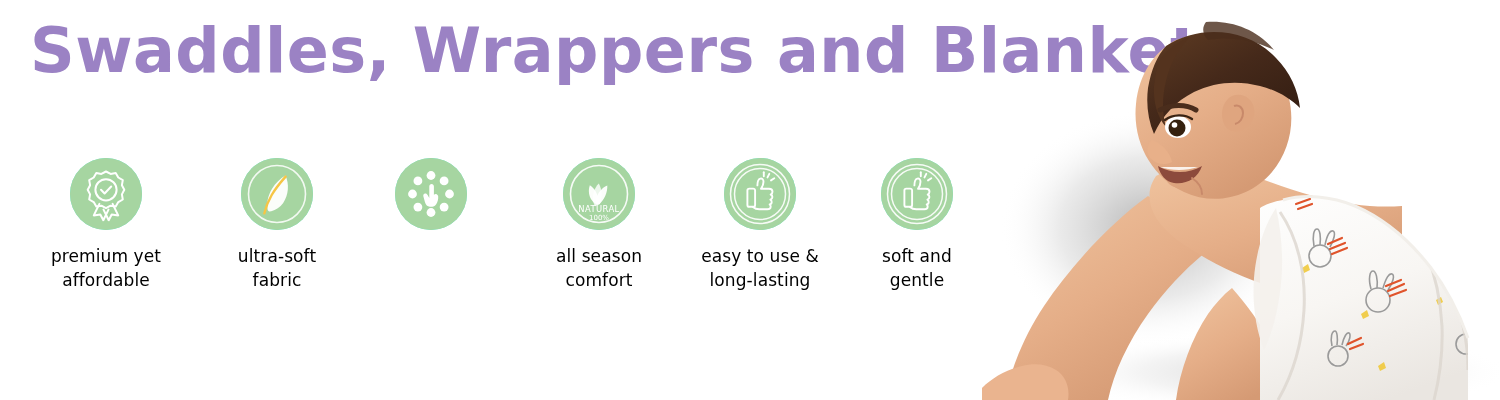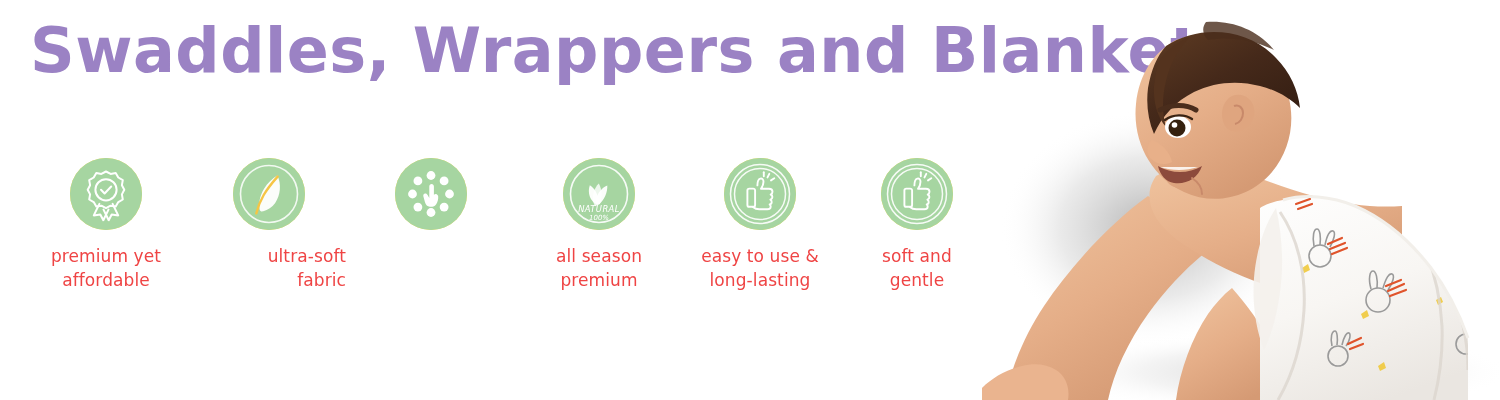--- a/index.html
+++ b/index.html
@@ -43,38 +43,37 @@
   }
   .feature {
     position: absolute;
     top: 0;
     text-align: center;
   }
   .feature-icon {
     width: 72px;
     height: 72px;
     border-radius: 50%;
-    background: #fde047;
+    background: #5eead4;
     margin: 0 auto;
     display: block;
-    font-style: italic;
   }
   .feature-label {
     margin-top: 14px;
     font-family: "DejaVu Sans", sans-serif;
     font-size: 17px;
     line-height: 1.42;
-    color: #ef4444;
+    color: #000000;
     white-space: pre-line;
     letter-spacing: 0.1px;
   }
 
   
   .f0 { left: 0px;   width: 156px; }
-  .f1 { left: 164px; width: 154px; text-align: right; }
+  .f1 { left: 172px; width: 154px; }
   .f2 { left: 310px; width: 186px; }
   .f3 { left: 496px; width: 150px; }
   .f4 { left: 646px; width: 172px; }
   .f5 { left: 818px; width: 142px; }
 
   
   .photo {
     position: absolute;
     right: 0;
     top: 0;
@@ -148,21 +147,21 @@
           <circle cx="36" cy="36" r="36" fill="#a6d5a1"></circle>
           <circle cx="36" cy="36" r="28.5" fill="none" stroke="#ffffff" stroke-width="1.6" opacity="0.9"></circle>
           <path d="M35.4 42.4 c-0.6 -6.4 -3.7 -12.1 -8.6 -15.1 c-1.9 5.6 -0.9 12 3 16.2 c1.6 1.7 3.5 2.8 5.6 3.4z" fill="#ffffff" opacity="0.95"></path>
           <path d="M36.9 45.9 c2.6 -7 2.2 -14.6 -1.1 -20.4 c-4.7 4.6 -6.9 11.8 -5.4 18.4 c0.4 1.6 0.9 3 1.6 4.3z" fill="#ffffff" opacity="0.8"></path>
           <path d="M36.6 46 c5.1 -4.8 8 -11.7 7.7 -18.4 c-5.8 2.4 -10.1 7.9 -11.2 14.3 c-0.3 1.6 -0.4 3.1 -0.3 4.6z" fill="#ffffff" opacity="0.95"></path>
           <text x="36" y="53.8" text-anchor="middle" font-family="DejaVu Sans, sans-serif" font-size="8.4" letter-spacing="0.4" fill="#ffffff">NATURAL</text>
           <text x="36" y="61.6" text-anchor="middle" font-family="DejaVu Sans, sans-serif" font-size="7" fill="#ffffff">100%</text>
         </svg>
       </span>
       <div class="feature-label">all season
-premium</div>
+comfort</div>
     </div>
 
     <div class="feature f5">
       <span class="feature-icon">
         <svg width="72" height="72" viewBox="0 0 72 72">
           <circle cx="36" cy="36" r="36" fill="#a6d5a1"></circle>
           <circle cx="36" cy="36" r="29.5" fill="none" stroke="#ffffff" stroke-width="1.5" opacity="0.9"></circle>
           <circle cx="36" cy="36" r="25.5" fill="none" stroke="#ffffff" stroke-width="1.5" opacity="0.9"></circle>
           <g fill="none" stroke="#ffffff" stroke-width="1.9" stroke-linecap="round" stroke-linejoin="round">
             <path d="M33.4 27.4 c0 -3.6 0.6 -6.2 2.9 -6.8 c1.8 -0.5 3.2 0.9 3.2 3.1 c0 2.5 -1 5 -2.5 7.1 l8 0 c2.1 0 3.5 1.3 3.5 3 c0 1.2 -0.7 2.2 -1.8 2.7 c1 0.4 1.7 1.3 1.7 2.5 c0 1.2 -0.8 2.2 -2 2.6 c0.8 0.5 1.3 1.3 1.3 2.3 c0 1.2 -0.8 2.2 -2 2.5 c0.6 0.5 1 1.2 1 2 c0 1.6 -1.4 2.8 -3.4 2.8 l-8.1 0 c-2.6 0 -4.6 -0.9 -6.3 -2.3"></path>

